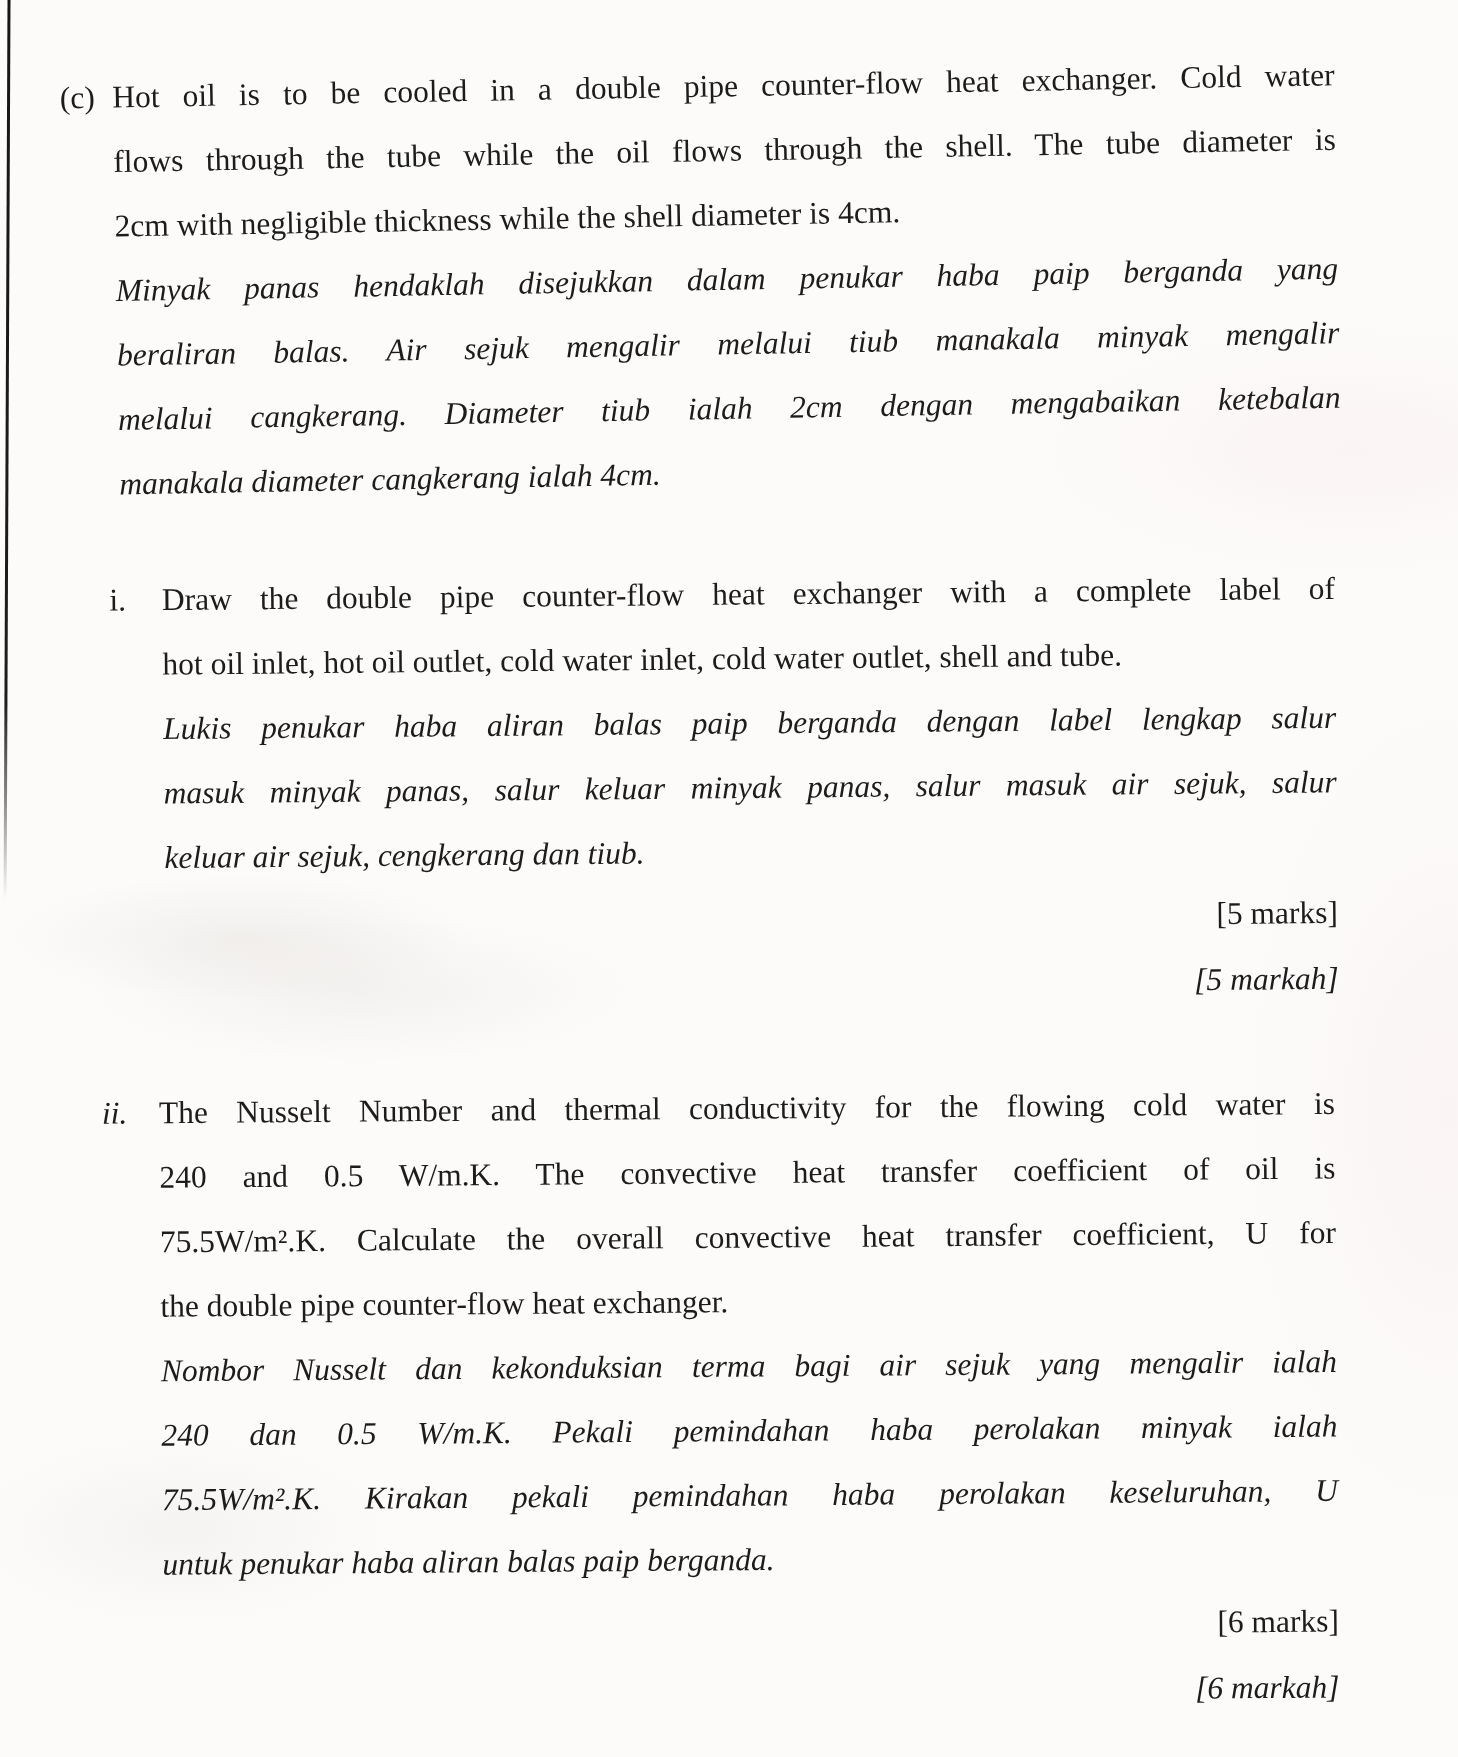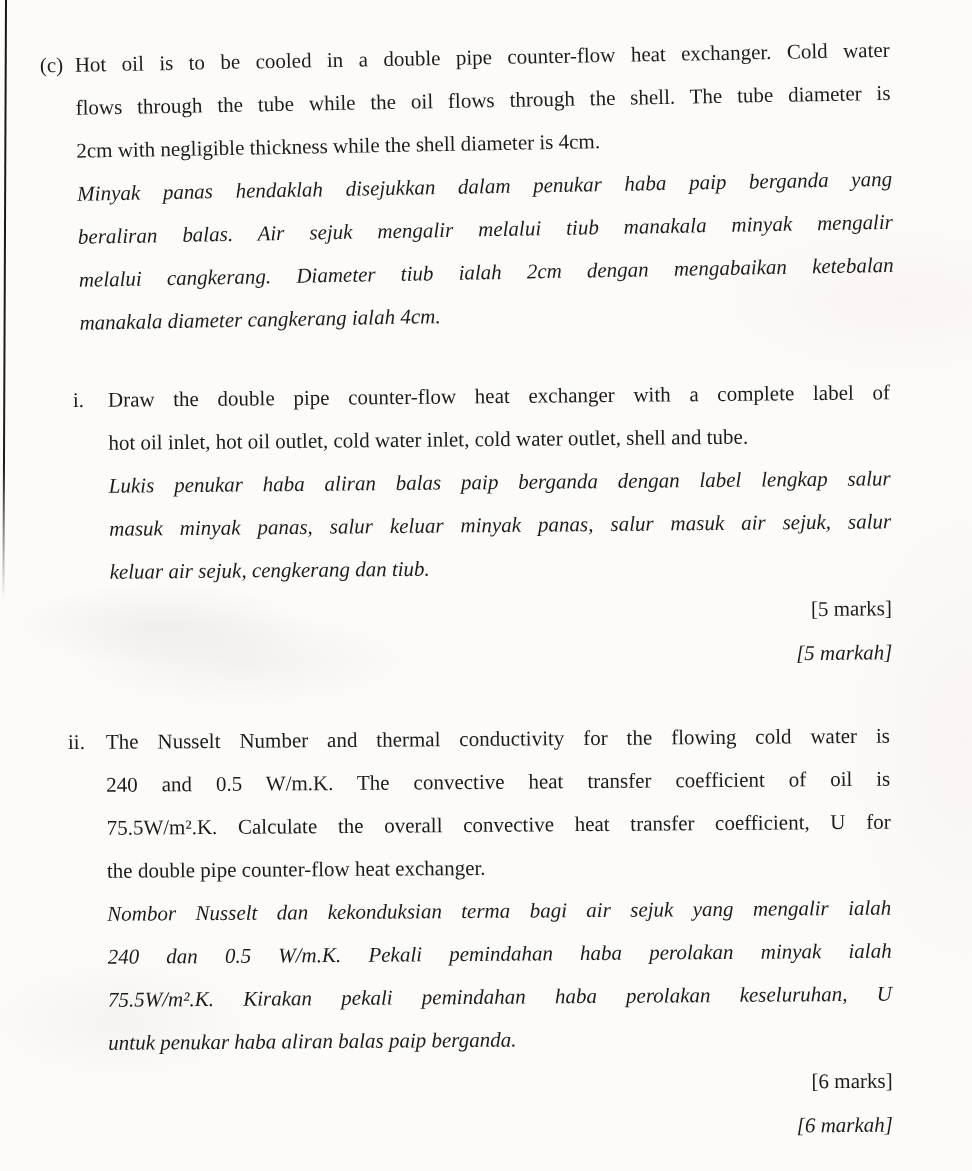--- a/index.html
+++ b/index.html
@@ -53,21 +53,21 @@
   .rot-i  { transform: rotate(-0.55deg); transform-origin: 80px 30px; margin-top: 34px; }
   .rot-ii { transform: rotate(-0.45deg); transform-origin: 80px 30px; margin-top: 39px; }
 
   .hang-label {
     position: absolute;
     top: 0;
     text-align: left;
   }
   .label-c  { left: 40px; }
   .label-i  { left: 73px; }
-  .label-ii { left: 68px; }
+  .label-ii { left: 68px; font-style: italic; }
 
   .body-c  { margin-left: 75px;  width: 815px; }
   .body-i  { margin-left: 108px; width: 782px; }
   .body-ii { margin-left: 106px; width: 784px; }
 
   .jline { text-align: justify; text-align-last: justify; white-space: normal; }
   .jline-last { text-align-last: left; }
 
   .malay { font-style: italic; }
 

